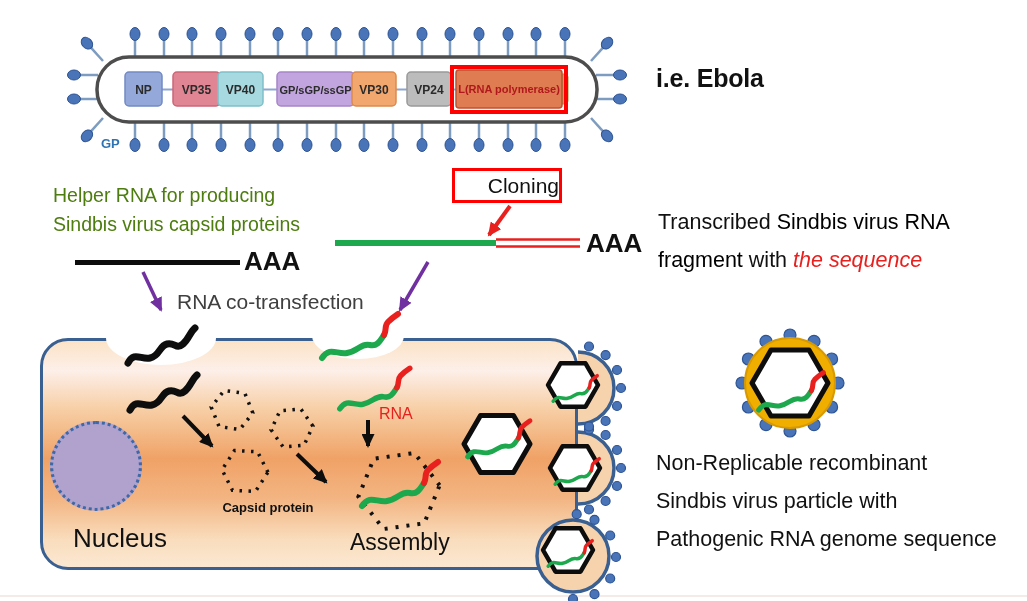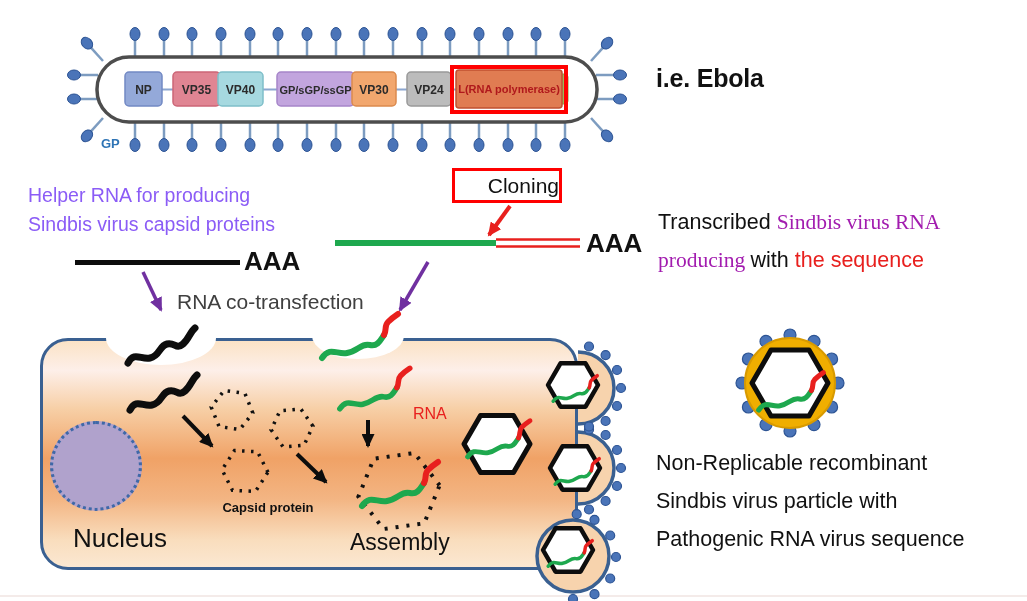--- a/index.html
+++ b/index.html
@@ -12,34 +12,34 @@
         box-sizing:border-box;z-index:1;}
   .notch{background:#fff;border-radius:50%;z-index:2;}
   .notch1{left:106px;top:311px;width:110px;height:54px;}
   .notch2{left:312px;top:313px;width:92px;height:46px;}
   .nucleus{left:50px;top:421px;width:92px;height:90px;border-radius:50%;
            border:3.5px dotted #3f68a8;background:#b0a2cc;box-sizing:border-box;z-index:2;}
   svg.overlay{left:0;top:0;z-index:3;pointer-events:none;}
   
   .txt{z-index:4;white-space:nowrap;}
   .genome-title{left:656px;top:56px;font-size:25px;font-weight:bold;line-height:44px;letter-spacing:-0.2px;}
-  .helper-text{left:28px;top:181px;font-size:19.5px;line-height:29px;color:#8b5cf6;}
+  .helper-text{left:53px;top:181px;font-size:19.5px;line-height:29px;color:#4d7c0f;}
   .transcribed{left:658px;top:203px;font-size:21.5px;line-height:38px;}
   .particle-text{left:656px;top:444px;font-size:21.5px;line-height:38px;}
-  .green-t{color:#a21caf;font-family:Liberation Serif, serif;} .red-t{color:#e8201e;}
+  .green-t{color:#000000;} .red-t{color:#e8201e;font-style:italic;}
   .cloning-box{left:452px;top:168px;width:104px;height:29px;border:3.5px solid #ff0000;
                font-size:21px;text-align:right;line-height:29px;z-index:4;}
   .cotransfection{left:177px;top:290px;font-size:21px;color:#404040;}
   .aaa{font-size:26px;font-weight:600;letter-spacing:0px;}
   .aaa1{left:244px;top:246px;} .aaa2{left:586px;top:228px;}
   .gp-label{left:101px;top:136px;font-size:13px;font-weight:bold;color:#2e74b5;}
   .nucleus-label{left:73px;top:523px;font-size:26px;}
   .capsid-label{left:218px;top:500px;width:100px;font-size:13px;font-weight:bold;text-align:center;white-space:nowrap;}
   .assembly-label{left:350px;top:529px;font-size:23px;}
-  .rna-label{left:379px;top:405px;font-size:16px;color:#e8201e;margin-left:34px;}
+  .rna-label{left:379px;top:405px;font-size:16px;color:#e8201e;}
   .bottom-line{left:0;top:595px;width:1027px;height:2px;background:#f4ebe9;z-index:0;}
   
   .pinline{stroke:#7d9cc0;stroke-width:2.5;}
   .blk{stroke:#0d0d0d;fill:none;stroke-width:7;stroke-linecap:round;stroke-linejoin:round;}
   .sg{stroke:#1ea84e;fill:none;stroke-width:6;stroke-linecap:round;stroke-linejoin:round;}
   .sr{stroke:#e8201e;fill:none;stroke-width:6;stroke-linecap:round;stroke-linejoin:round;}
   .hexsolid{fill:#fff;stroke:#0d0d0d;stroke-width:4.5;stroke-linejoin:round;}
   .hexdot{fill:none;stroke:#111;stroke-width:3.5;stroke-dasharray:2.5 6.5;}
   .genebox{stroke-width:1.5;}
   .genetext{font-family:"Liberation Sans",sans-serif;font-weight:bold;font-size:12px;fill:#2b2b2b;text-anchor:middle;}
@@ -252,28 +252,28 @@
   <div class="abs txt cotransfection">RNA co-transfection</div>
 
   <div class="abs txt aaa aaa1">AAA</div>
   <div class="abs txt aaa aaa2">AAA</div>
 
   <div class="abs txt transcribed">
     <div>
       <span>Transcribed </span><span class="green-t">Sindbis virus RNA</span>
     </div>
     <div>
-      <span class="green-t">producing </span><span>with </span><span class="red-t">the sequence</span>
+      <span class="green-t">fragment </span><span>with </span><span class="red-t">the sequence</span>
     </div>
   </div>
 
   <div class="abs txt particle-text">
     <div>Non-Replicable recombinant</div>
     <div>Sindbis virus particle with</div>
-    <div>Pathogenic RNA virus sequence</div>
+    <div>Pathogenic RNA genome sequence</div>
   </div>
 
   <div class="abs txt gp-label">GP</div>
   <div class="abs txt nucleus-label">Nucleus</div>
   <div class="abs txt capsid-label">Capsid protein</div>
   <div class="abs txt assembly-label">Assembly</div>
   <div class="abs txt rna-label">RNA</div>
 
 </div>
 

